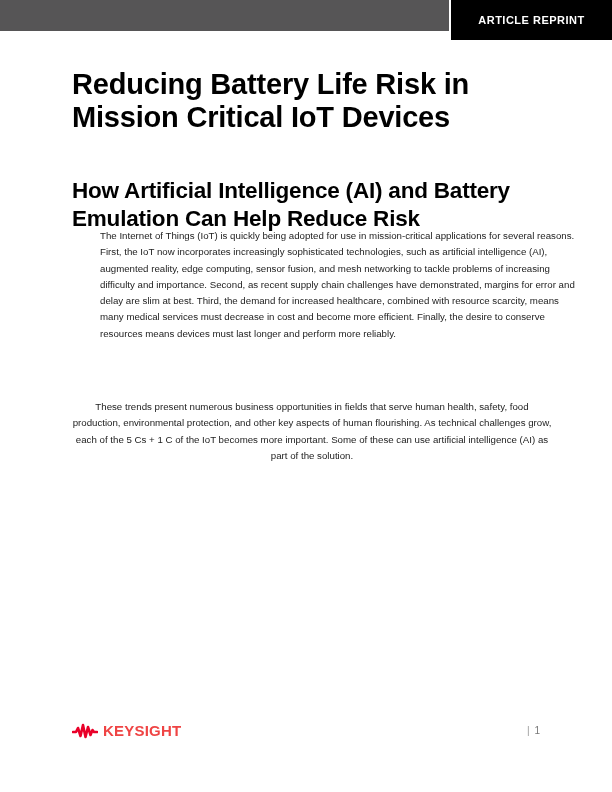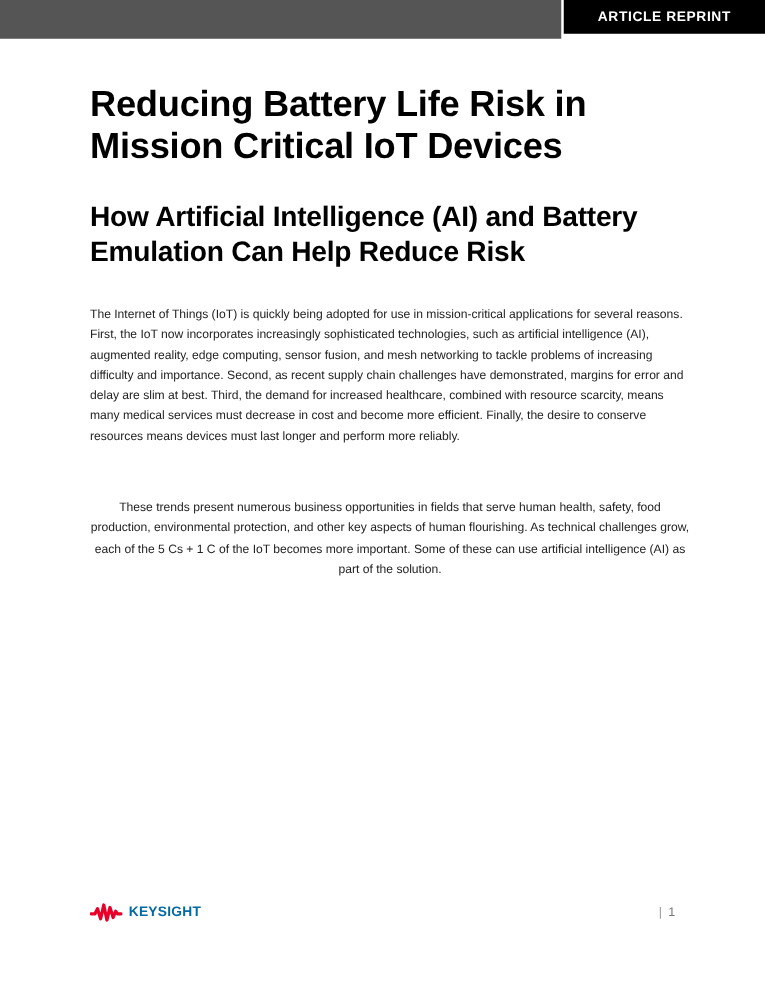--- a/index.html
+++ b/index.html
@@ -4,50 +4,50 @@
 <style>
   html, body { margin: 0; padding: 0; }
   body {
     width: 612px; height: 792px; position: relative; background: #ffffff;
     font-family: "Liberation Sans", sans-serif; color: #000; overflow: hidden;
   }
   .top-bar-gray {
     position: absolute; left: 0; top: 0; width: 449px; height: 31px; background: #565556;
   }
   .top-bar-black {
-    position: absolute; left: 451px; top: 0; width: 161px; height: 27px; background: #000;
+    position: absolute; left: 451px; top: 0; width: 161px; height: 40px; background: #000;
     display: flex; align-items: center; justify-content: center;
   }
   .top-bar-black span {
     color: #fff; font-family: "Liberation Sans", sans-serif; font-weight: 700;
     font-size: 11px; letter-spacing: 0.5px;
   }
   .title {
     position: absolute; left: 72px; top: 68px; width: 480px; margin: 0;
     font-family: "Liberation Sans", sans-serif; font-weight: 700;
     font-size: 29px; line-height: 33px; color: #000; letter-spacing: -0.2px;
   }
   .subtitle {
-    position: absolute; left: 72px; top: 160px; width: 500px; margin: 0;
+    position: absolute; left: 72px; top: 177px; width: 500px; margin: 0;
     font-family: "Liberation Sans", sans-serif; font-weight: 700;
     font-size: 22.5px; line-height: 28px; color: #000; letter-spacing: -0.2px;
   }
   .para {
     position: absolute; left: 72px; width: 480px; margin: 0;
     font-family: "Liberation Sans", sans-serif; font-size: 9.7px; line-height: 16.3px;
     color: #222;
   }
-  .p1 { top: 244px; }
+  .p1 { top: 228px; margin-left: 28px; }
   .p2 { top: 399px; text-align: center; }
   .logo {
     position: absolute; left: 72px; top: 722px; display: flex; align-items: center; gap: 5px;
   }
   .logo-text {
-    font-family: "Liberation Sans", sans-serif; font-weight: 700; font-size: 11px;
-    color: #0369a1; letter-spacing: 0.2px;
+    font-family: "Liberation Sans", sans-serif; font-weight: 700; font-size: 15px;
+    color: #ef4444; letter-spacing: 0.2px;
   }
   .page-num {
     position: absolute; left: 527px; top: 725px; font-size: 10px; color: #777;
     font-family: "Liberation Sans", sans-serif;
   }
   .page-num .sep { margin-right: 5px; color: #999; }
 </style>
 </head>
 <body>
 

